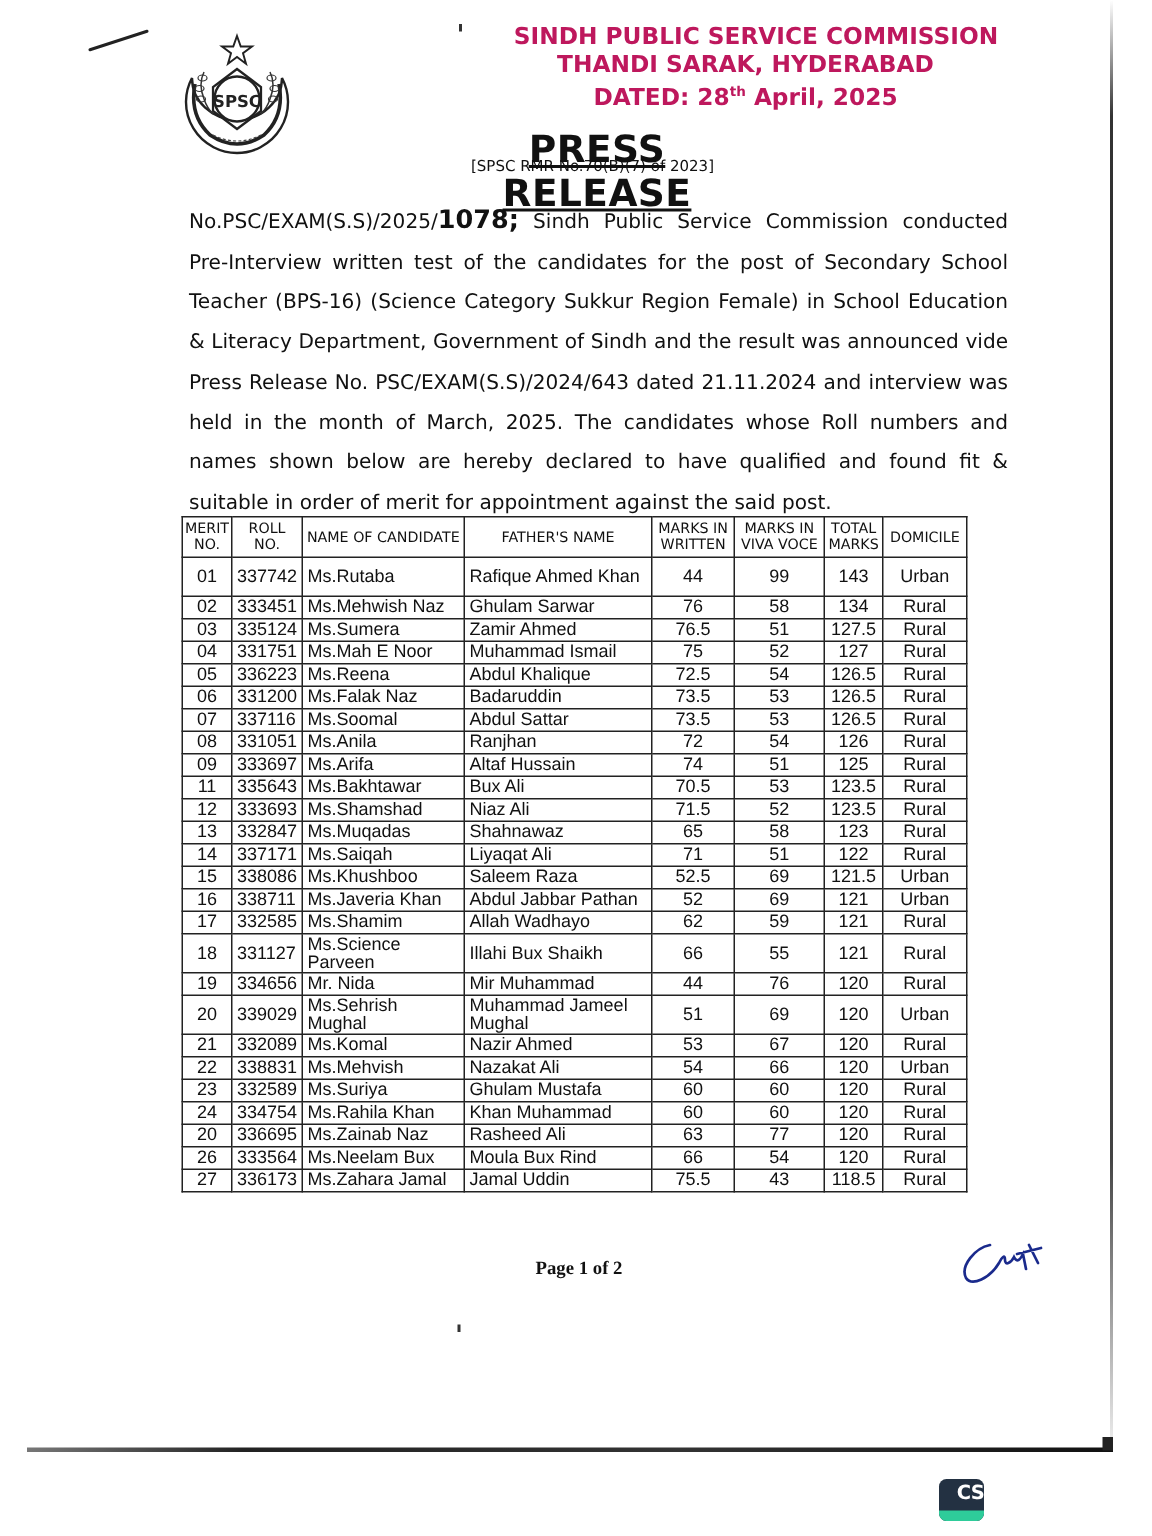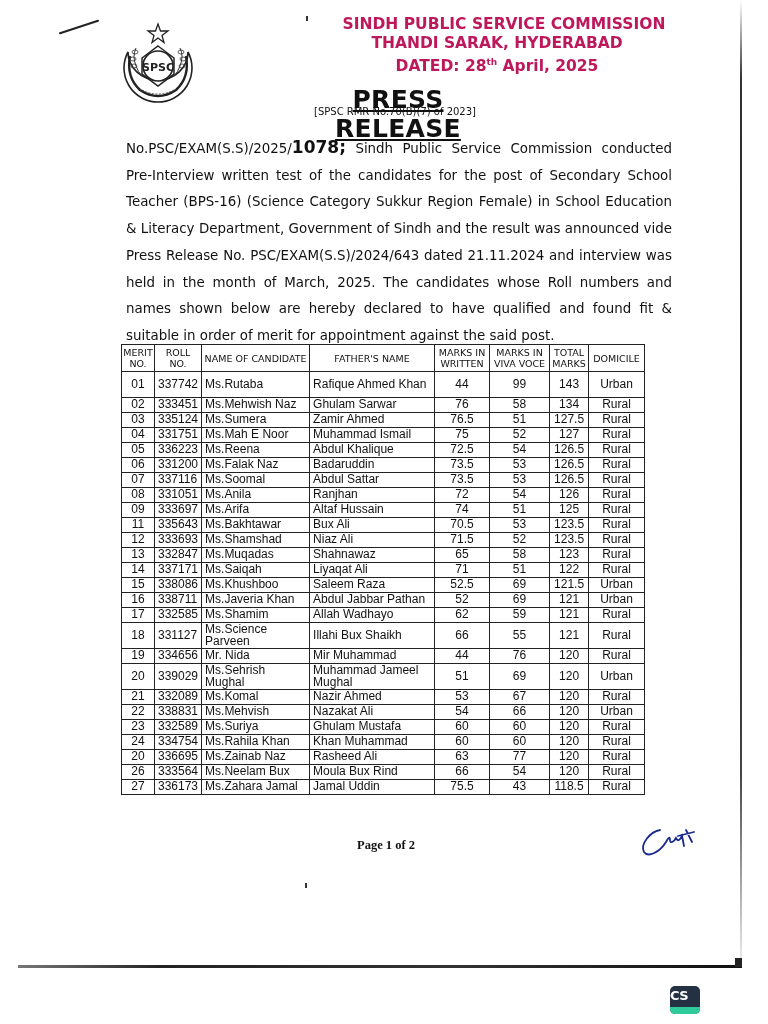--- a/index.html
+++ b/index.html
@@ -76,21 +76,21 @@
     position: absolute; left: 336px; top: 838px; width: 100px;
     font-family: "Liberation Serif", serif; font-size: 12.5px; font-weight: bold; text-align: center;
   }
   .signature {
     position: absolute; left: 636px; top: 826px; width: 70px; height: 34px;
   }
   .stray-mark { position: absolute; width: 2px; height: 5px; background: #333; }
   .cs-badge {
     position: absolute; left: 626px; top: 986px; width: 30px; height: 28px;
     border-radius: 5px; overflow: hidden; background: #233142;
-    display: flex; align-items: flex-start; justify-content: flex-start; margin-left: 44px;
+    display: flex; align-items: flex-start; justify-content: flex-end;
   }
   .cs-badge .cs-text {
     color: #fff; font-family: "DejaVu Sans", sans-serif; font-weight: bold; font-size: 13px;
     line-height: 20px; letter-spacing: -0.5px;
   }
   .cs-badge .cs-bar {
     position: absolute; left: 0; bottom: 0; width: 100%; height: 7px; background: #2ecc9a;
   }
 </style>
 </head>

